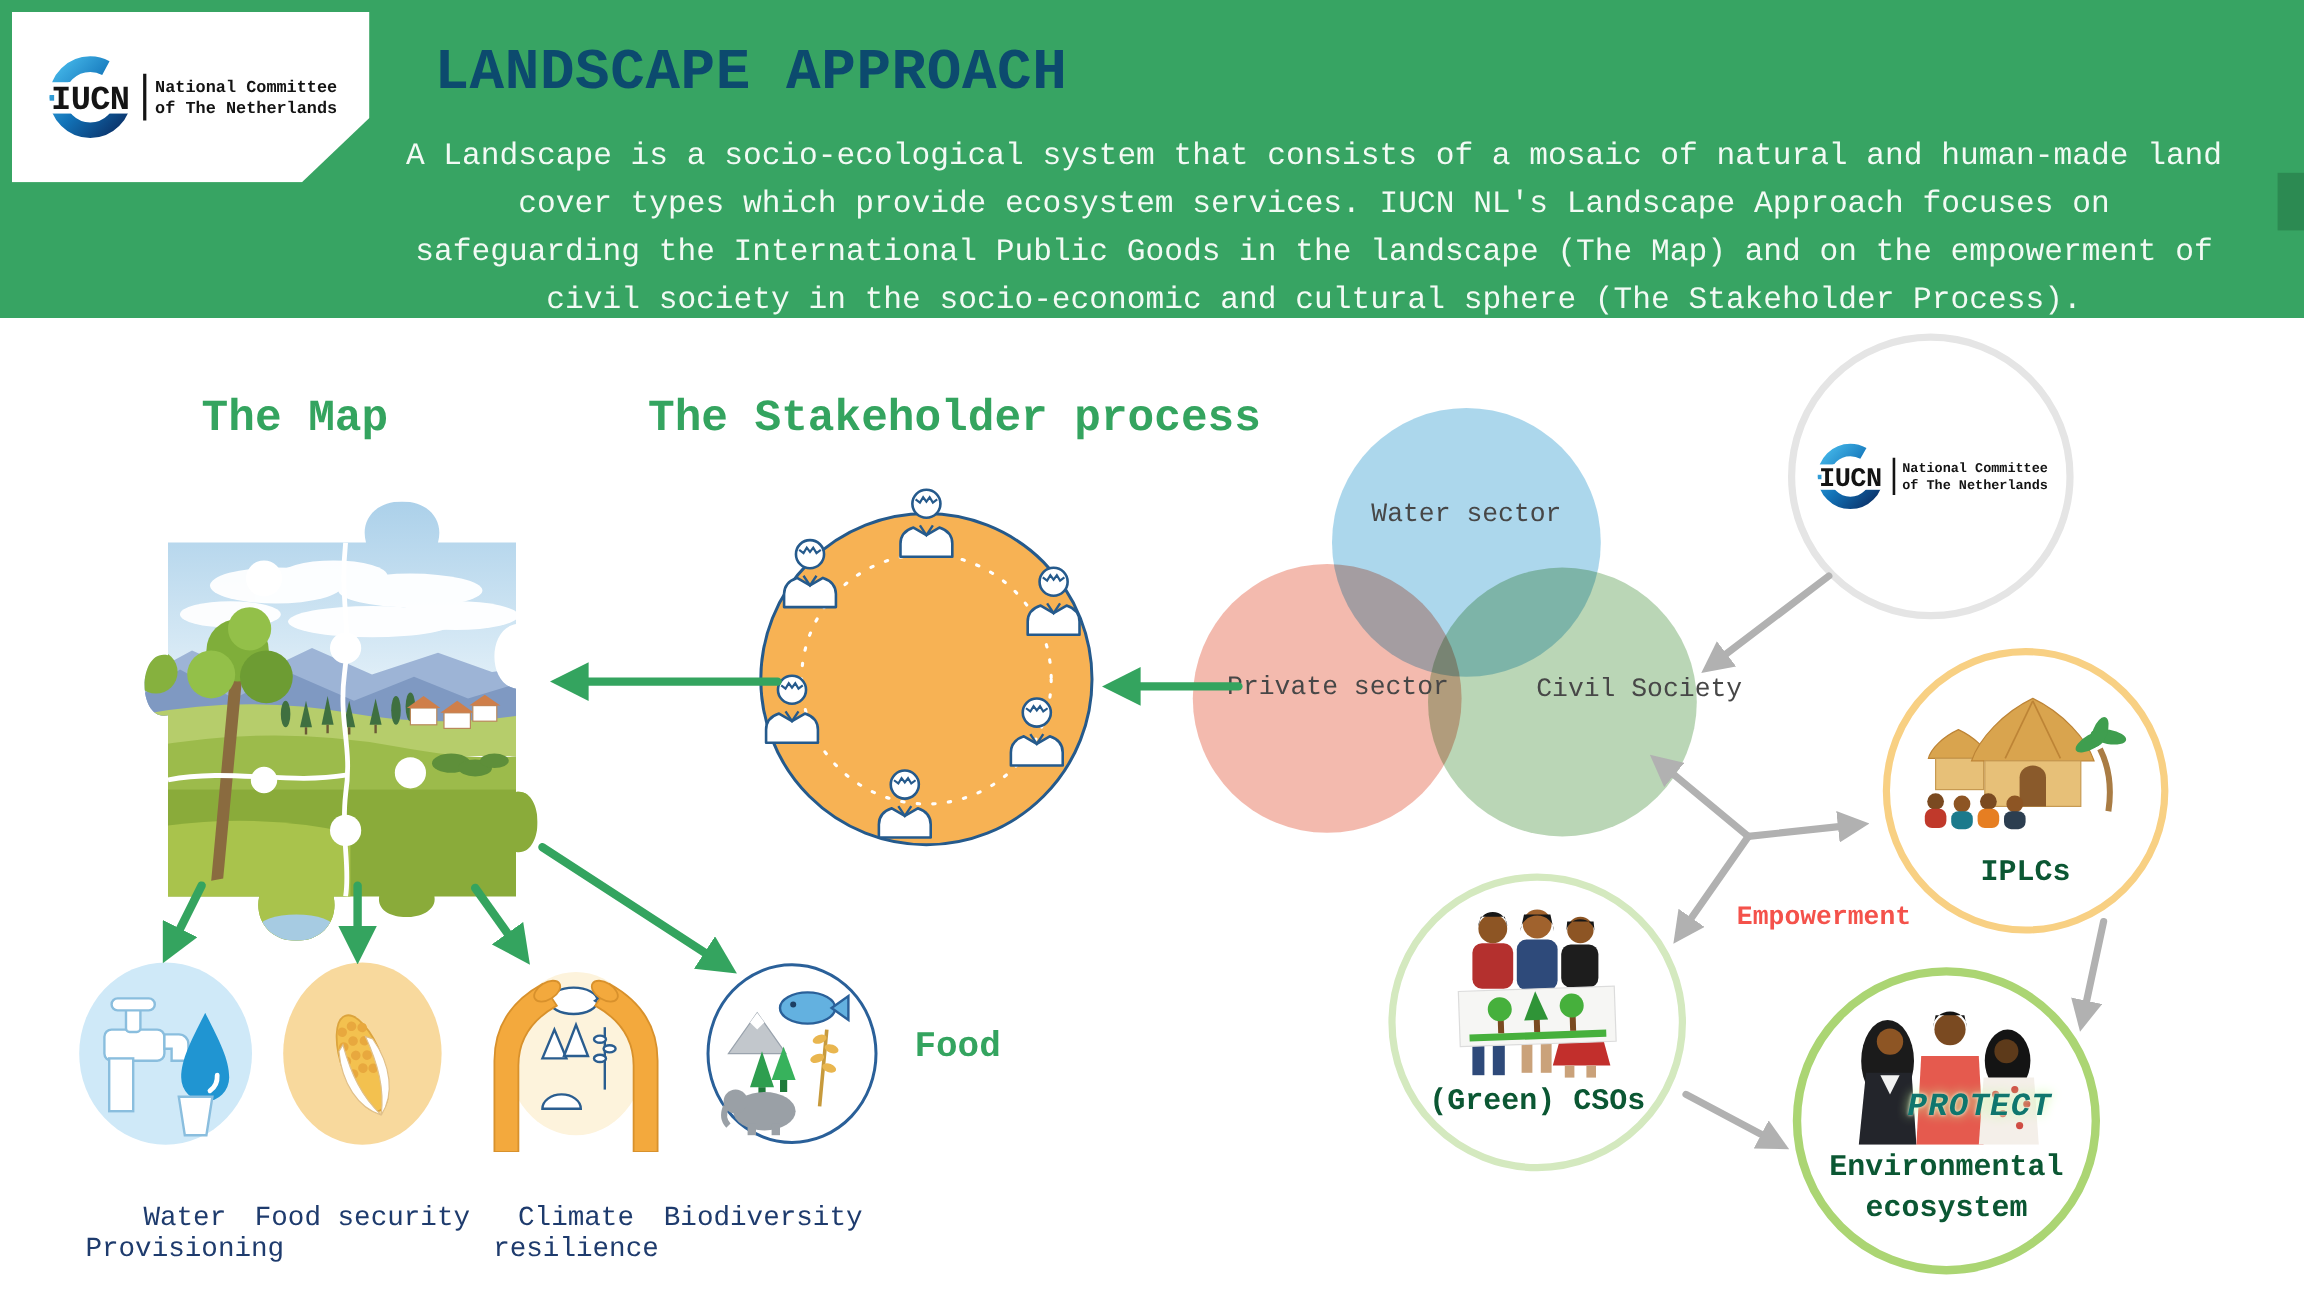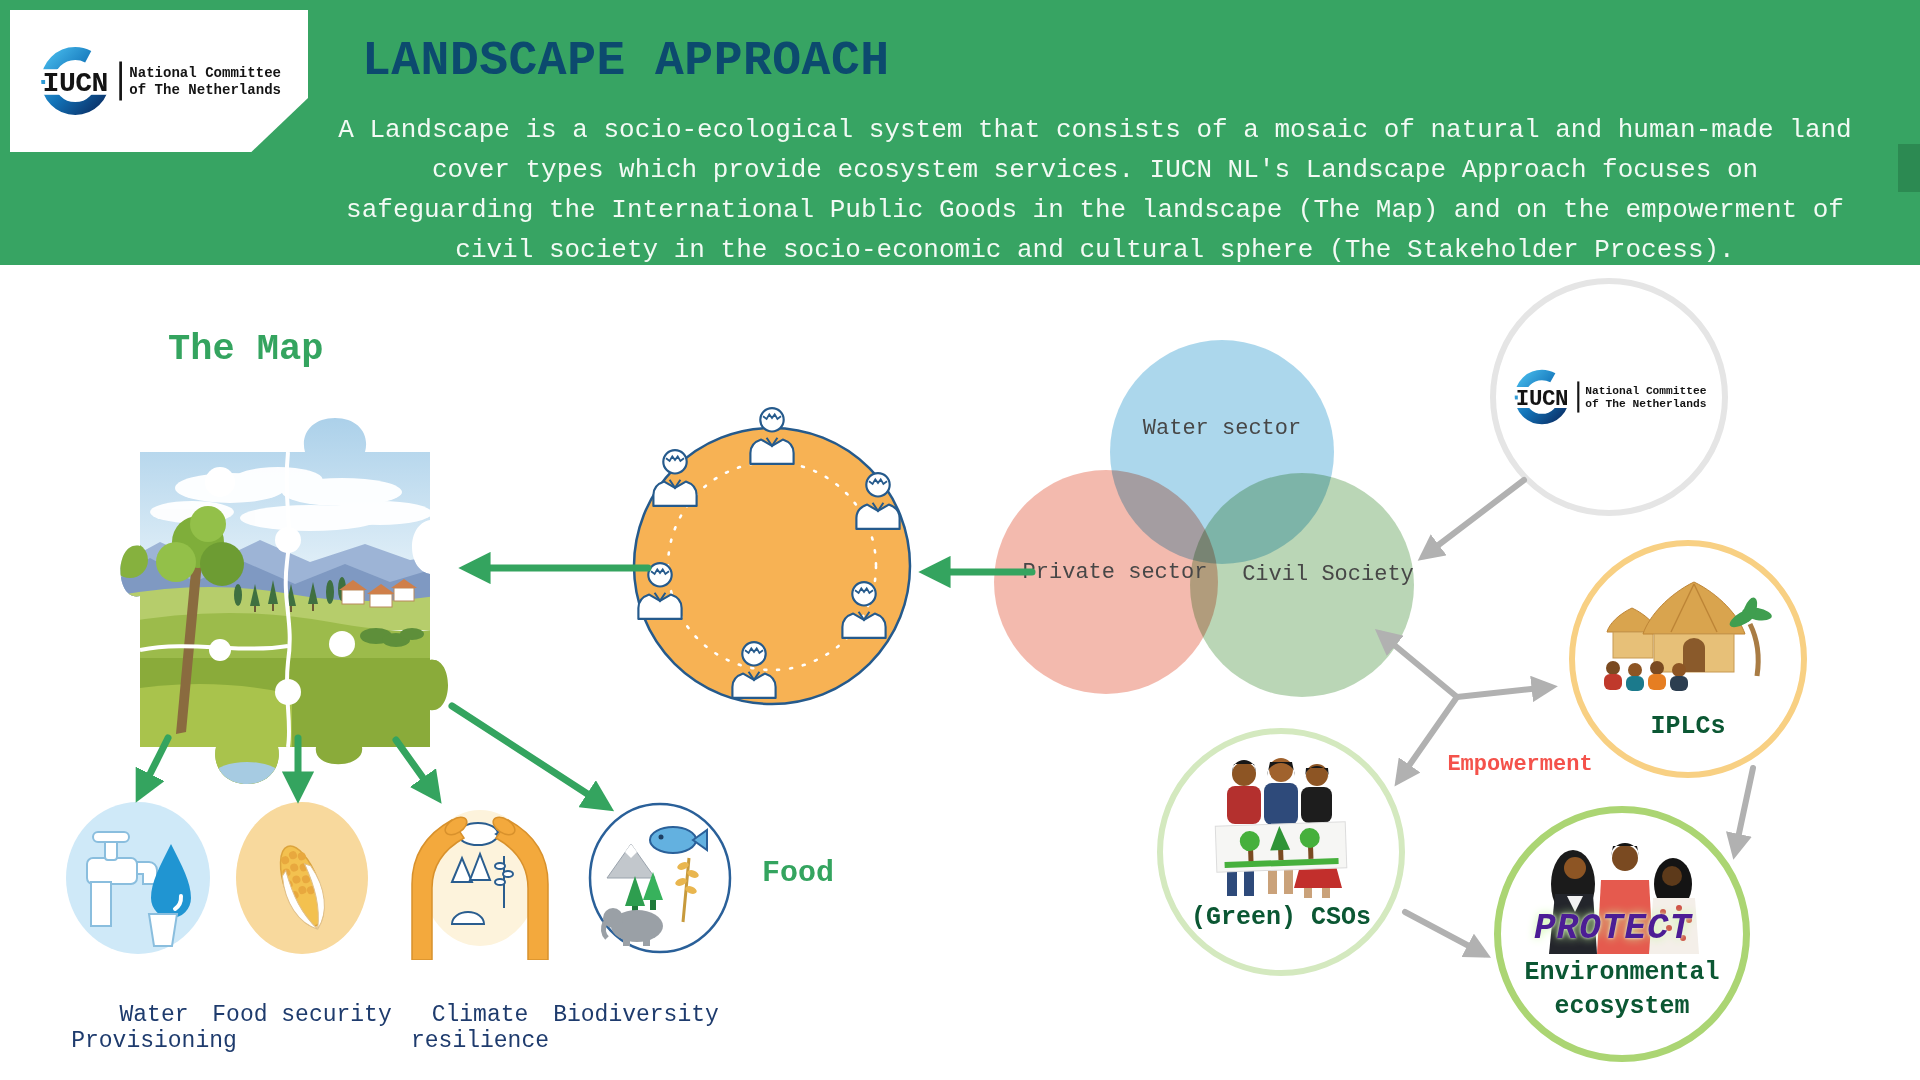--- a/index.html
+++ b/index.html
@@ -32,22 +32,22 @@
   #iplcs-circle{left:1569px;top:540px;width:238px;height:238px;border:6px solid #f8d083;}
   #csos-circle{left:1157px;top:728px;width:248px;height:248px;border:6px solid #d4e9bf;}
   #defenders-circle{left:1494px;top:806px;width:256px;height:256px;border:7px solid #abd573;}
   .net-label{font-weight:800;color:#0b5733;font-size:25px;text-align:center;}
   #iplcs-label{left:1569px;top:712px;width:238px;}
   #csos-label{left:1157px;top:903px;width:248px;}
   #defenders-label-1{left:1494px;top:958px;width:256px;}
   #defenders-label-2{left:1494px;top:992px;width:256px;}
   #empowerment-label{left:1420px;top:752px;width:200px;text-align:center;
                      color:#f4524b;font-weight:800;font-size:22px;}
-  #protect-label{left:1534px;top:908px;width:176px;text-align:left;color:#4c1d95;
-                 font-weight:800;font-style:italic;font-size:36px;letter-spacing:1px;
+  #protect-label{left:1534px;top:908px;width:176px;text-align:right;color:#0f766e;
+                 font-weight:800;font-style:italic;font-size:27px;letter-spacing:1px;
                  text-shadow:0 0 10px #c9f7a2,0 0 3px #ffffff;}
 
   
   .ipg-label{width:220px;text-align:center;color:#1e3b6d;font-size:23px;font-weight:500;top:1002px;}
 
   svg{display:block;}
   .noptr{pointer-events:none;}
 </style>
 </head>
 <body>
@@ -73,20 +73,21 @@
       <line x1="77" y1="19" x2="77" y2="55" stroke="#141414" stroke-width="2.5"></line>
       <text x="85" y="33" font-size="13" font-weight="700" fill="#141414">National Committee</text>
       <text x="85" y="49" font-size="13" font-weight="700" fill="#141414">of The Netherlands</text>
     </svg>
   </div>
 
   <div class="abs" id="page-title">LANDSCAPE APPROACH</div>
   <div class="abs" id="page-description">A Landscape is a socio-ecological system that consists of a mosaic of natural and human-made land cover types which provide ecosystem services. IUCN NL's Landscape Approach focuses on safeguarding the International Public Goods in the landscape (The Map) and on the empowerment of civil society in the socio-economic and cultural sphere (The Stakeholder Process).</div>
 
   <div class="abs green-heading" id="heading-map">The Map</div>
+  <div class="abs green-heading" id="heading-stakeholder">The Stakeholder process</div>
   <div class="abs green-heading" id="ipgs-label">Food</div>
 
   <svg class="abs" style="left:80px;top:392px;" width="410" height="410" viewBox="0 0 410 410">
     <defs>
       <linearGradient id="skyG" x1="0" y1="0" x2="0" y2="1">
         <stop offset="0" stop-color="#a9cfe9"></stop>
           <stop offset="1" stop-color="#edf6fb"></stop>
       </linearGradient>
       <clipPath id="pz">
         <path d="M60,60 L225,60 C220,42 232,26 255,26 C278,26 290,42 285,60 L350,60 L350,128 C326,132 326,178 350,182 L350,268 C374,264 374,322 350,318 L350,355 L282,355 C286,377 232,379 236,355 L198,355 C202,374 190,392 167,392 C144,392 132,374 136,355 L60,355 L60,204 C34,210 34,148 60,154 Z"></path>
@@ -182,21 +183,21 @@
     </g>
   </svg>
 
   <svg class="abs" style="left:960px;top:300px;" width="480" height="420" viewBox="0 0 480 420">
     <circle cx="262" cy="152" r="112" fill="#a3d3ea" fill-opacity="0.9" style="mix-blend-mode:multiply"></circle>
     <circle cx="146" cy="282" r="112" fill="#f2b3a5" fill-opacity="0.9" style="mix-blend-mode:multiply"></circle>
     <circle cx="342" cy="285" r="112" fill="#b2d2ae" fill-opacity="0.9" style="mix-blend-mode:multiply"></circle>
   </svg>
   <div class="abs venn-label" style="left:1112px;top:416px;">Water sector</div>
   <div class="abs venn-label" style="left:1005px;top:560px;">Private sector</div>
-  <div class="abs venn-label" style="left:1218px;top:562px;">Civil Society</div>
+  <div class="abs venn-label" style="left:1218px;top:562px;padding-left:38px;">Civil Society</div>
 
   <div class="abs net-circle" id="iucn-circle">
     <svg width="196" height="64" viewBox="0 0 225 74">
       <defs>
         <linearGradient id="ringg2" x1="0" y1="0" x2="1" y2="1">
           <stop offset="0" stop-color="#45b8ea"></stop>
             <stop offset="0.5" stop-color="#1273b8"></stop>
             <stop offset="1" stop-color="#0a2f66"></stop>
         </linearGradient>
       </defs>

